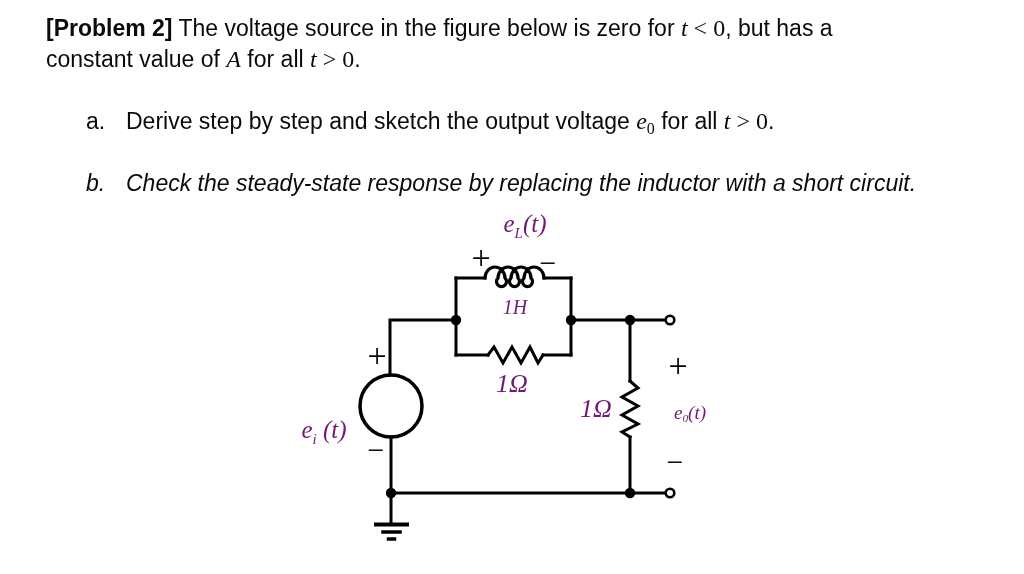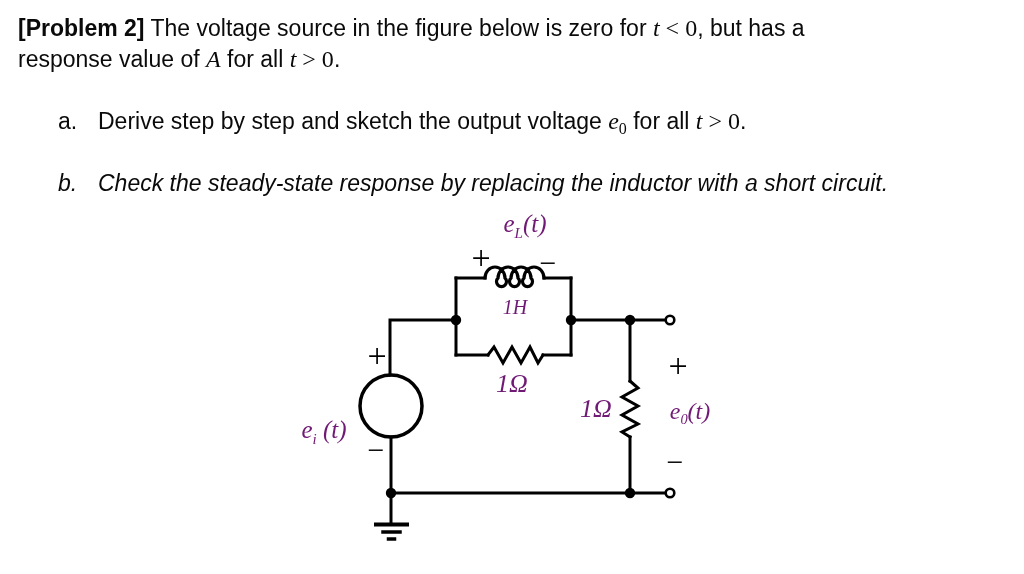--- a/index.html
+++ b/index.html
@@ -10,20 +10,21 @@
     color:#0a0a0a;
     font-family:"Liberation Sans", sans-serif;
     overflow:hidden;
   }
   .tline {
     position:absolute;
     white-space:nowrap;
     font-size:23px;
     line-height:28px;
     color:#0a0a0a;
+    margin-left:28px;
   }
   .b { font-weight:bold; }
   .mvar  { font-family:"Liberation Serif", serif; font-style:italic; font-size:24px; }
   .mrom  { font-family:"Liberation Serif", serif; font-size:24px; }
   .msub  { font-family:"Liberation Serif", serif; font-size:16px; vertical-align:-5px; }
   .item-label { display:inline-block; width:40px; }
   .clabel {
     position:absolute;
     transform:translate(-50%,-50%);
     font-family:"Liberation Serif", serif;
@@ -43,21 +44,21 @@
   .circuit-svg { position:absolute; left:0; top:200px; }
 </style>
 </head>
 <body>
 
 <div class="tline" style="left:18px; top:14px;">
   <span class="b">[Problem 2]</span><span> The voltage source in the figure below is zero for </span><span class="mvar">t</span><span class="mrom"> &lt; 0</span><span>, but has a</span>
 </div>
 
 <div class="tline" style="left:18px; top:45px;">
-  <span>response value of </span><span class="mvar">A</span><span> for all </span><span class="mvar">t</span><span class="mrom"> &gt; 0</span><span>.</span>
+  <span>constant value of </span><span class="mvar">A</span><span> for all </span><span class="mvar">t</span><span class="mrom"> &gt; 0</span><span>.</span>
 </div>
 
 <div class="tline" style="left:58px; top:107px;">
   <span class="item-label">a.</span><span>Derive step by step and sketch the output voltage </span><span class="mvar">e</span><span class="msub">0</span><span> for all </span><span class="mvar">t</span><span class="mrom"> &gt; 0</span><span>.</span>
 </div>
 
 <div class="tline" style="left:58px; top:169px;font-style:italic;">
   <span class="item-label">b.</span><span>Check the steady-state response by replacing the inductor with a short circuit.</span>
 </div>
 
@@ -115,18 +116,18 @@
   <div class="clabel" style="left:512px; top:384px; font-size:26px;">1Ω</div>
   <div class="clabel" style="left:596px; top:409px; font-size:26px;">1Ω</div>
 
   <div class="sign" style="left:377px; top:356px; font-size:34px;">+</div>
   <div class="clabel" style="left:324px; top:432px; font-size:25px;">
     <span>e</span><span class="csub">i</span><span> (t)</span>
   </div>
   <div class="sign" style="left:376px; top:450px; font-size:30px;">−</div>
 
   <div class="sign" style="left:678px; top:366px; font-size:34px;">+</div>
-  <div class="clabel" style="left:690px; top:413px; font-size:24px;">
+  <div class="clabel" style="left:690px; top:413px; font-size:19px;">
     <span>e</span><span class="csub">0</span><span>(t)</span>
   </div>
   <div class="sign" style="left:675px; top:462px; font-size:30px;">−</div>
 
 </div>
 
 </body></html>

